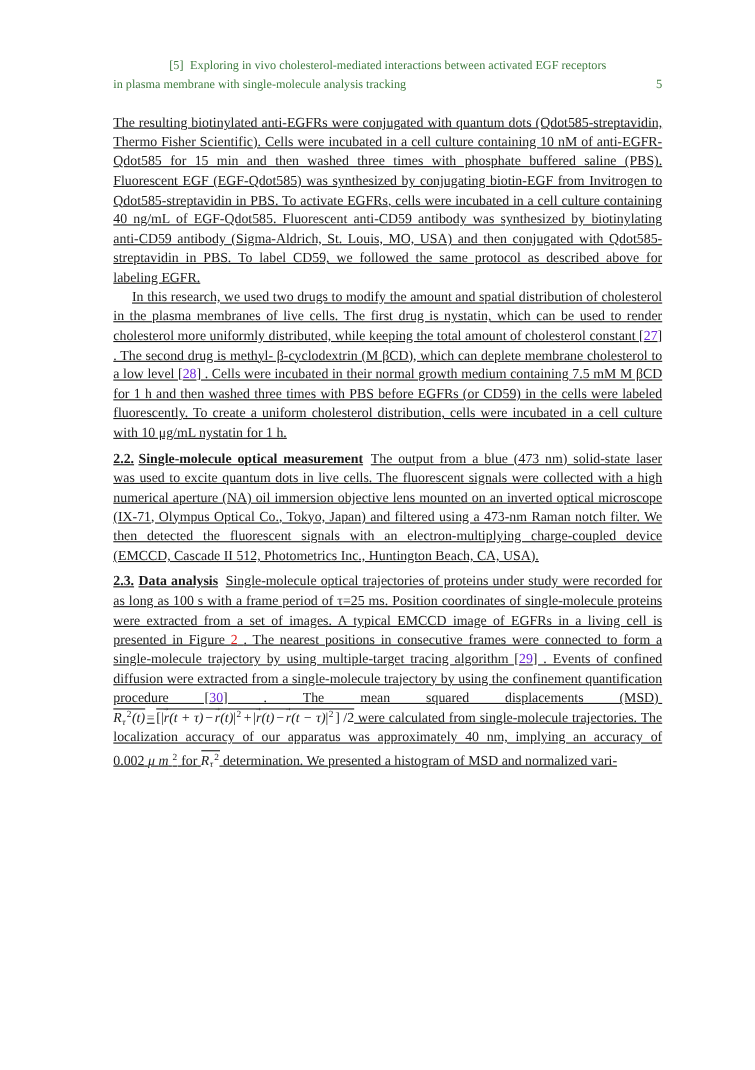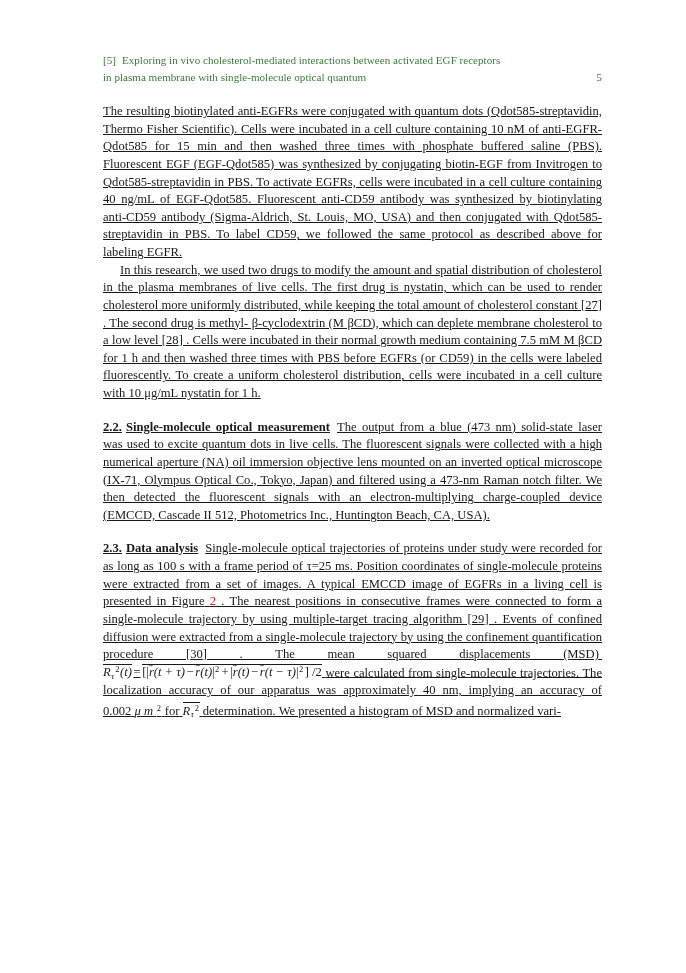--- a/index.html
+++ b/index.html
@@ -24,21 +24,21 @@
 
   
   .runhead {
     position: absolute;
     left: 103px;
     top: 52px;
     width: 499px;
     color: #3d7a3d;
     font-size: 11.1px;
     line-height: 17.4px;
-    text-align: left;
+    text-align: center;
   }
   .runhead .rh-line1 { display: block; white-space: nowrap; }
   .runhead .rh-line2 {
     display: flex;
     justify-content: space-between;
     align-items: baseline;
   }
   .runhead .rh-num { font-size: 11.4px; }
   .rh-br { display: inline-block; width: 6px; }
 
@@ -53,27 +53,27 @@
     text-align: justify;
     text-justify: inter-word;
     hyphens: manual;
   }
   p {
     margin: 0;
     text-indent: 0;
     text-decoration: underline;
   }
   p.indent { text-indent: 17px; }
-  p.sec { margin-top: 16px; }
+  p.sec { margin-top: 6px; }
   .secnum { font-weight: bold; }
   .sechead { font-weight: bold; }
   .gap { display: inline-block; width: 7px; }
   .gap-s { display: inline-block; width: 4px; }
 
-  .cite { color: #0f172a; }
+  .cite { color: #6d28d9; }
   .ref  { color: #e21a1a; }
 
   
   .mi { font-style: italic; }
   .sub {
     font-size: 0.66em;
     vertical-align: -0.28em;
     font-style: italic;
     padding: 0 0.5px;
   }
@@ -111,21 +111,21 @@
   .mu { font-style: italic; }
 </style>
 </head>
 <body>
 
 <div class="page">
 
   <div class="runhead">
     <span class="rh-line1"><span>[5]</span><span class="rh-br"></span><span>Exploring in vivo cholesterol-mediated interactions between activated EGF receptors</span></span>
     <span class="rh-line2">
-      <span>in plasma membrane with single-molecule optical quantum</span>
+      <span>in plasma membrane with single-molecule analysis tracking</span>
       <span class="rh-num">5</span>
     </span>
   </div>
 
   <div class="body">
 
     <p><span>The resulting biotinylated anti-EGFRs were conjugated with quantum dots (Qdot585-streptavidin, Thermo Fisher Scientific). Cells were incubated in a cell culture containing 10 nM of anti-EGFR-Qdot585 for 15 min and then washed three times with phosphate buffered saline (PBS). Fluorescent EGF (EGF-Qdot585) was synthesized by conjugating biotin-EGF from Invitrogen to Qdot585-streptavidin in PBS. To activate EGFRs, cells were incubated in a cell culture containing 40 ng/mL of EGF-Qdot585. Fluorescent anti-CD59 antibody was synthesized by biotinylating anti-CD59 antibody (Sigma-Aldrich, St. Louis, MO, USA) and then conjugated with Qdot585-streptavidin in PBS. To label CD59, we followed the same protocol as described above for labeling EGFR.</span></p>
 
     <p class="indent"><span>In this research, we used two drugs to modify the amount and spatial distribution of cholesterol in the plasma membranes of live cells. The first drug is nystatin, which can be used to render cholesterol more uniformly distributed, while keeping the total amount of cholesterol constant [</span><span class="cite">27</span><span>] . The second drug is methyl- β-cyclodextrin (M βCD), which can deplete membrane cholesterol to a low level [</span><span class="cite">28</span><span>] . Cells were incubated in their normal growth medium containing 7.5 mM M βCD for 1 h and then washed three times with PBS before EGFRs (or CD59) in the cells were labeled fluorescently. To create a uniform cholesterol distribution, cells were incubated in a cell culture with 10 μg/mL nystatin for 1 h.</span></p>
 

